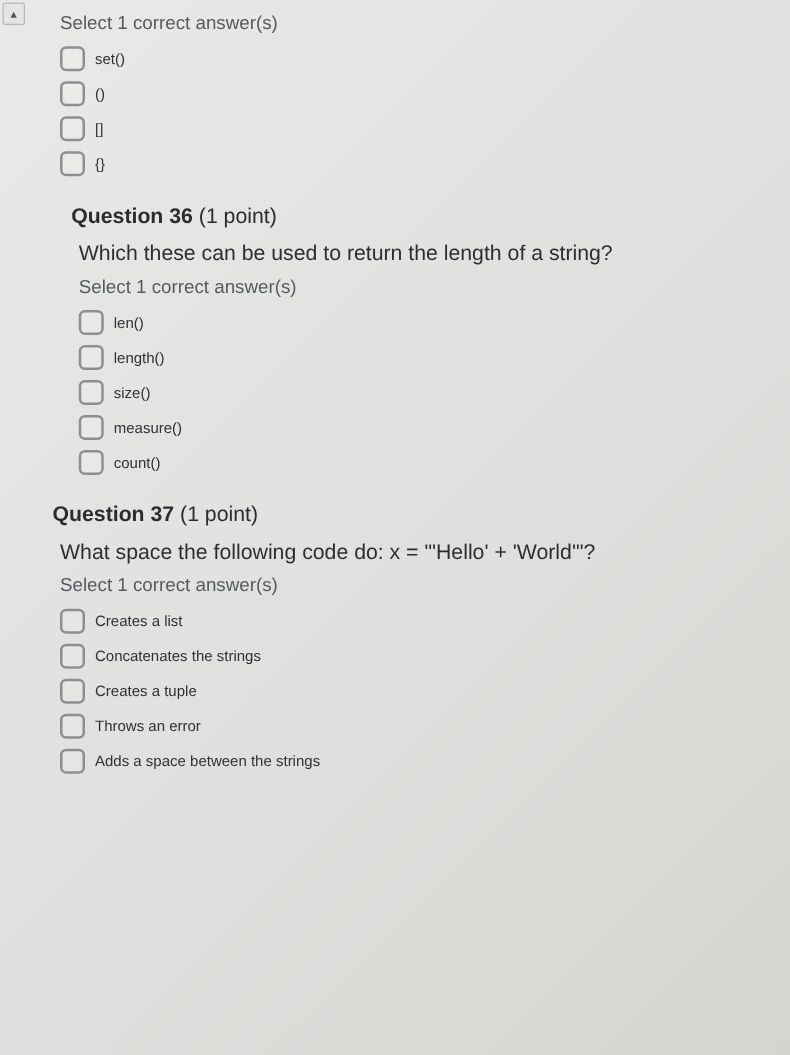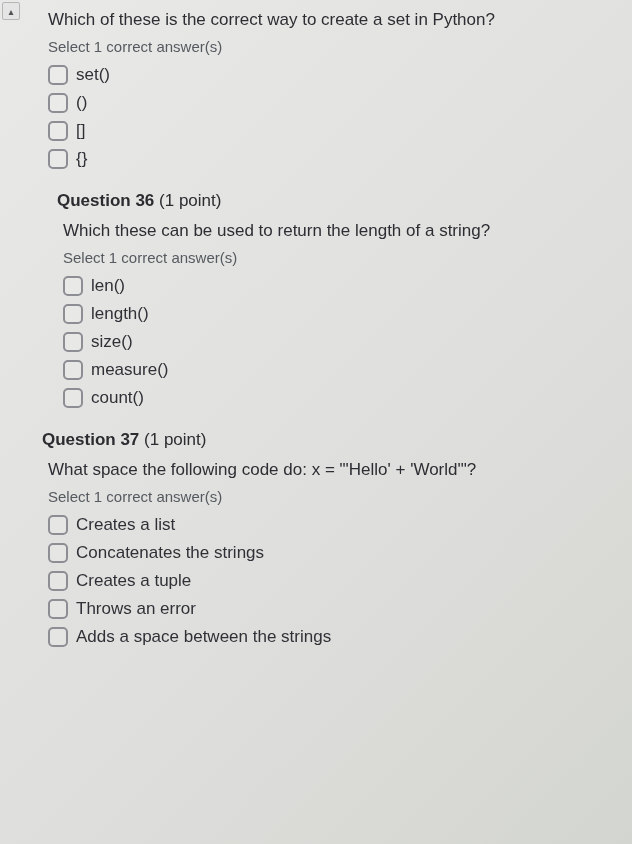--- a/index.html
+++ b/index.html
@@ -56,21 +56,21 @@
   .cbx {
     width: 20px;
     height: 20px;
     border: 2px solid #8c8e93;
     border-radius: 5px;
     background: rgba(255,255,255,0.15);
     margin-right: 8px;
     flex: 0 0 auto;
   }
   .opt-label {
-    font-size: 17px;
+    font-size: 12px;
     color: #2f3137;
   }
   .q-head {
     font-size: 17px;
     color: #2a2c30;
     margin: 14px 0 10px 0;
   }
   .q-head .qnum { font-weight: 700; }
   .q-head .qpts { font-weight: 400; }
   .block36 { margin-top: 4px; margin-left: 15px; }
@@ -78,21 +78,20 @@
 </style>
 </head>
 <body>
 
 <div class="page">
 
   <div class="scrollbtn">
     <span>▴</span>
   </div>
 
-  <div class="question-stem">Which of these is the correct way to create a set in Python?</div>
   <div class="instruction">Select 1 correct answer(s)</div>
   <div class="options">
     <div class="option-row">
       <div class="cbx"></div>
       <span class="opt-label">set()</span>
     </div>
     <div class="option-row">
       <div class="cbx"></div>
       <span class="opt-label">()</span>
     </div>

